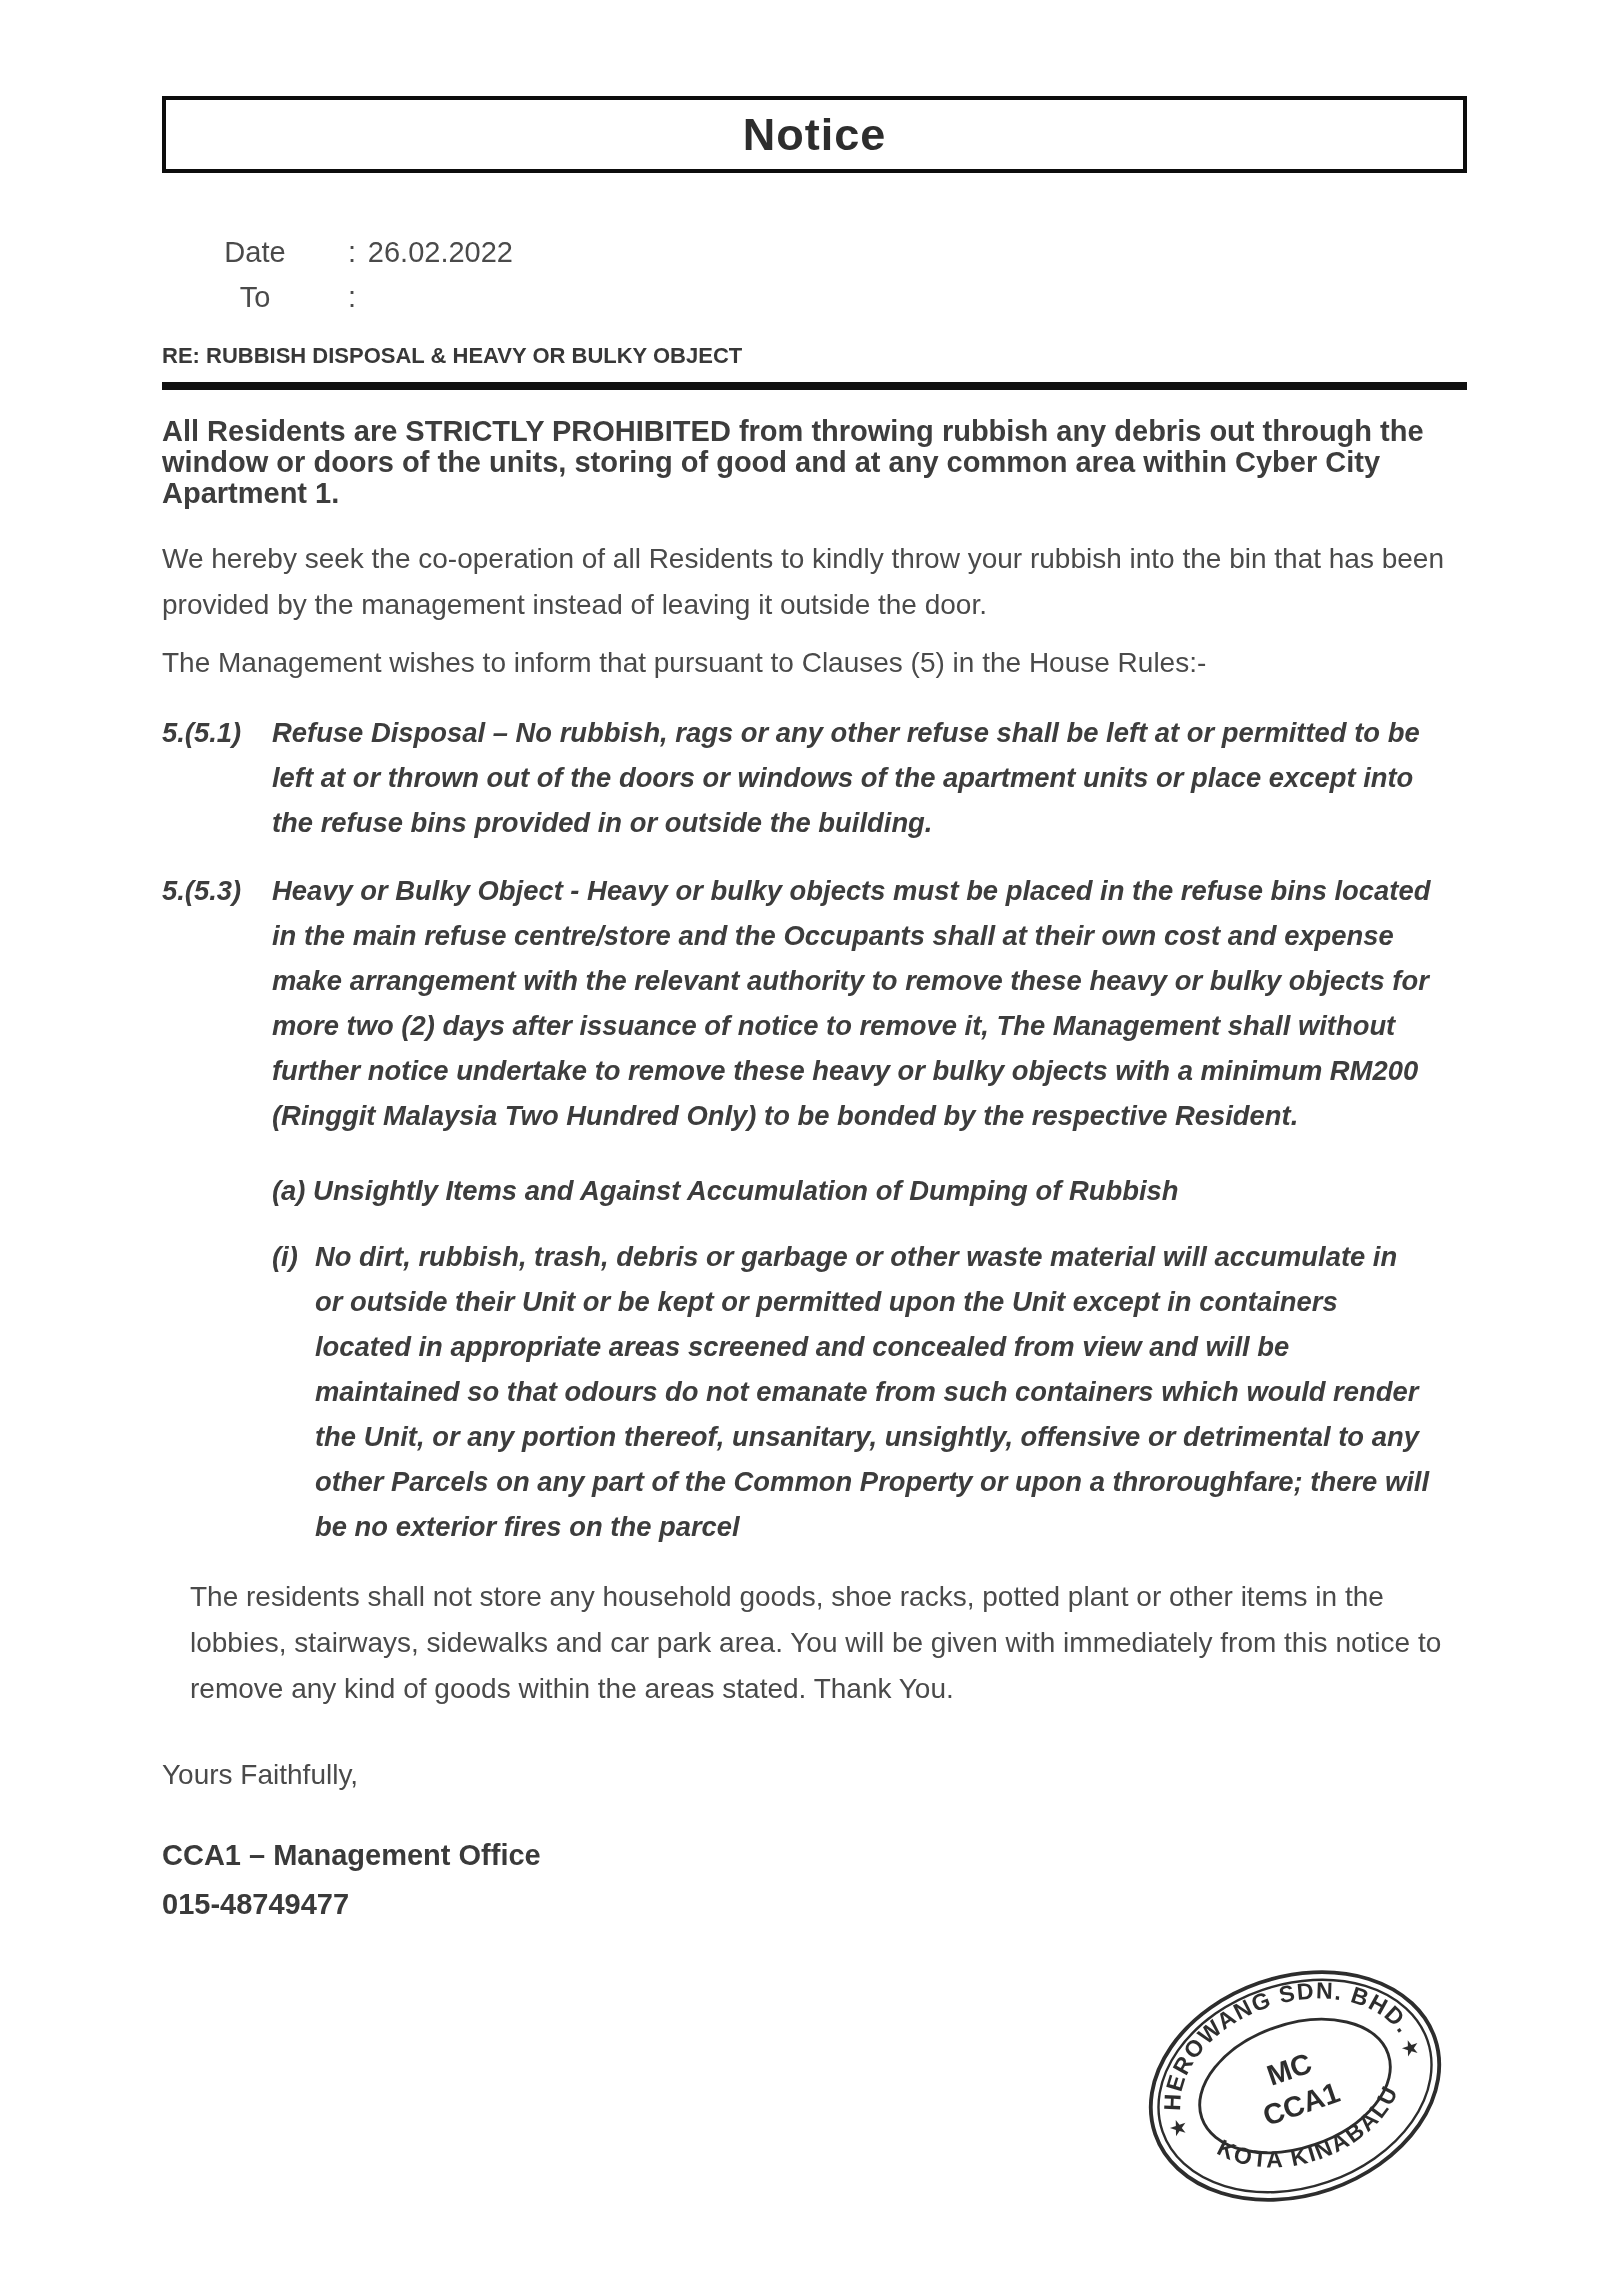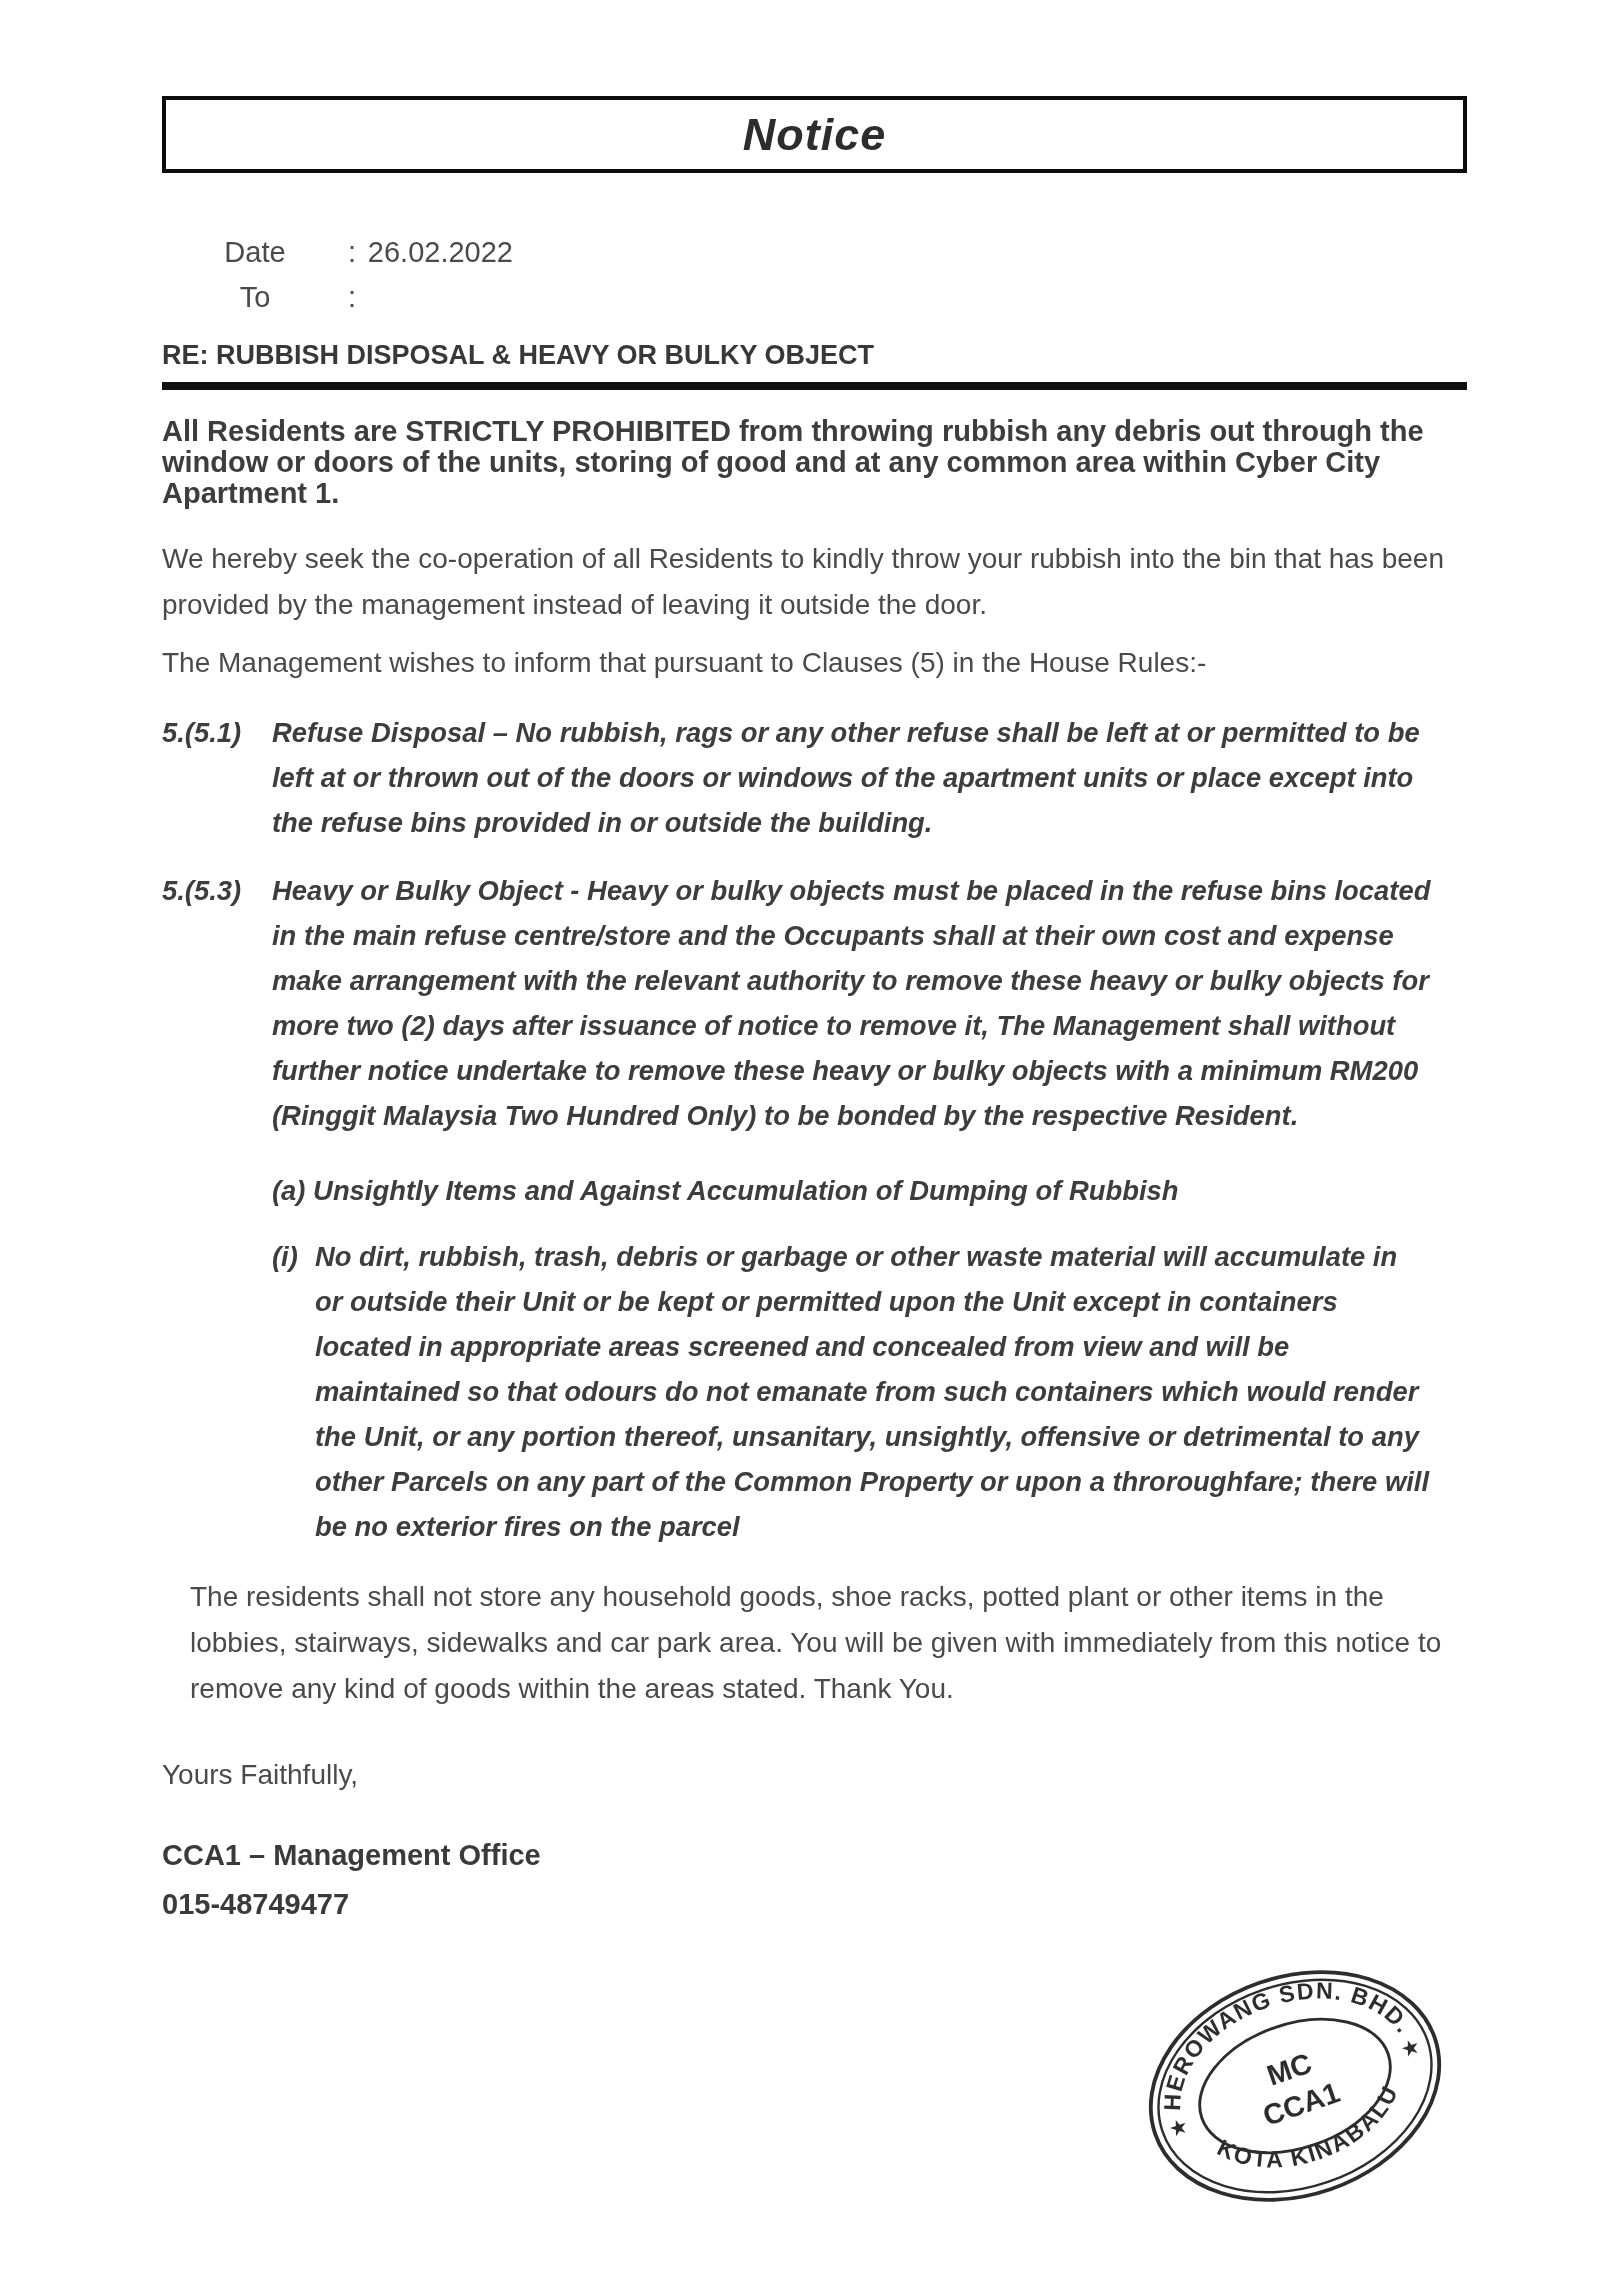--- a/index.html
+++ b/index.html
@@ -10,33 +10,33 @@
     font-family:"Liberation Sans","DejaVu Sans",sans-serif;
     color:#4a4a4a;
     overflow:hidden;
   }
   .content{position:absolute;left:162px;top:96px;width:1305px;}
 
   .notice-box{
     box-sizing:border-box;
     width:100%;height:77px;
     border:4.9px solid #0d0d0d;
-    display:flex;align-items:center;justify-content:center;font-style:italic;
+    display:flex;align-items:center;justify-content:center;
   }
   .doc-title{
     font-size:45px;font-weight:bold;color:#2d2d2d;letter-spacing:1px;
   }
 
   .meta{margin-top:57px;font-size:29px;line-height:45px;color:#4a4a4a;text-align:center;}
   .meta-row{display:flex;}
   .meta-label{width:186px;flex:none;}
   .meta-colon{flex:none;margin-right:11.8px;}
 
   .subject{margin-top:15.7px;}
-  .subject-text{font-size:27px;font-weight:bold;color:#383838;line-height:39px;}
+  .subject-text{font-size:22px;font-weight:bold;color:#383838;line-height:39px;}
   .subject-rule{width:100%;height:8.8px;background:#101010;margin-top:6.9px;}
 
   .intro{
     margin-top:25.5px;max-width:1264px;
     font-size:29px;font-weight:bold;color:#3d3d3d;line-height:31px;
   }
 
   .para{margin-top:27.4px;max-width:1304px;font-size:28px;line-height:46px;color:#4a4a4a;}
   .para-tight{margin-top:11.8px;}
 

